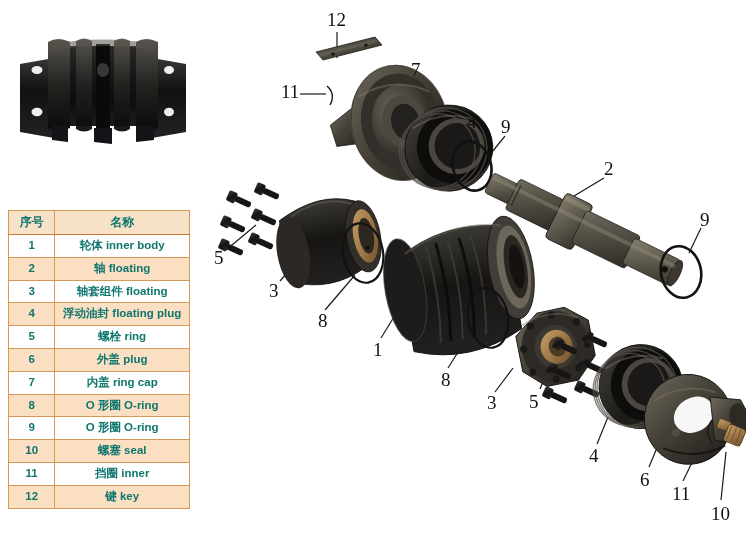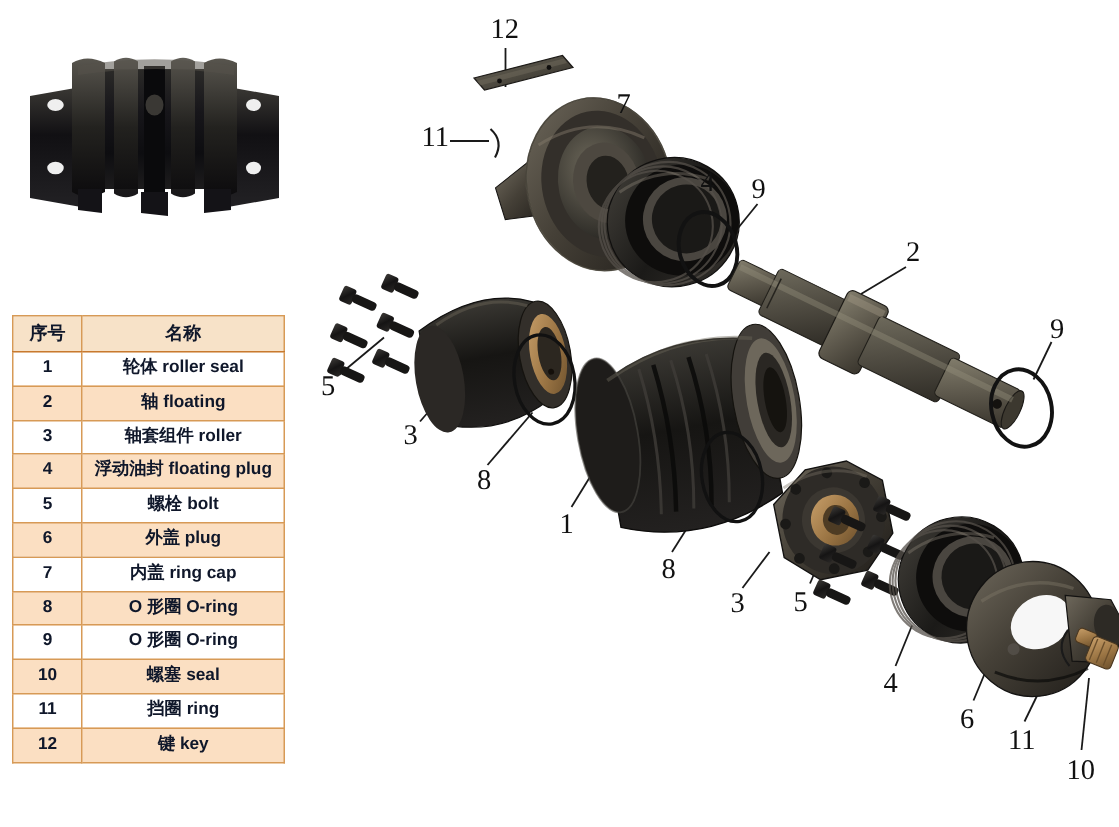--- a/index.html
+++ b/index.html
@@ -13,21 +13,21 @@
 
   
   .parts-table{
     position:absolute;left:8px;top:210px;width:182px;
     border-collapse:collapse;
     border:1px solid #c8792e;
     background:#fff;
   }
   .parts-table td,.parts-table th{
     border:1px solid #d79a56;
-    font-size:11.5px;font-weight:bold;color:#0f172a;
+    font-size:11.5px;font-weight:bold;color:#0f766e;
     text-align:center;height:21.8px;line-height:21.8px;padding:0;
     white-space:nowrap;
   }
   .parts-table th{
     background:#f7e2c8;font-size:12px;height:23px;line-height:23px;
     border-bottom:1px solid #c8792e;
   }
   .col-no{width:46px;}
   .col-name{width:134px;}
   .parts-table tr.odd td{background:#ffffff;}
@@ -105,37 +105,37 @@
   <table class="parts-table">
     <thead>
       <tr>
         <th class="col-no">序号</th>
         <th class="col-name">名称</th>
       </tr>
     </thead>
     <tbody>
       <tr class="odd">
           <td>1</td>
-          <td>轮体 roller seal</td>
+          <td>轮体 inner body</td>
         </tr>
       <tr class="even">
           <td>2</td>
           <td>轴 floating</td>
         </tr>
       <tr class="odd">
           <td>3</td>
-          <td>轴套组件 roller</td>
+          <td>轴套组件 floating</td>
         </tr>
       <tr class="even">
           <td>4</td>
           <td>浮动油封 floating plug</td>
         </tr>
       <tr class="odd">
           <td>5</td>
-          <td>螺栓 bolt</td>
+          <td>螺栓 ring</td>
         </tr>
       <tr class="even">
           <td>6</td>
           <td>外盖 plug</td>
         </tr>
       <tr class="odd">
           <td>7</td>
           <td>内盖 ring cap</td>
         </tr>
       <tr class="even">
@@ -145,21 +145,21 @@
       <tr class="odd">
           <td>9</td>
           <td>O 形圈 O-ring</td>
         </tr>
       <tr class="even">
           <td>10</td>
           <td>螺塞 seal</td>
         </tr>
       <tr class="odd">
           <td>11</td>
-          <td>挡圈 ring</td>
+          <td>挡圈 inner</td>
         </tr>
       <tr class="even">
           <td>12</td>
           <td>键 key</td>
         </tr>
     </tbody>
   </table>
 
   <div class="diagram">
     <svg width="546" height="551" viewBox="0 0 546 551" xmlns="http://www.w3.org/2000/svg">

